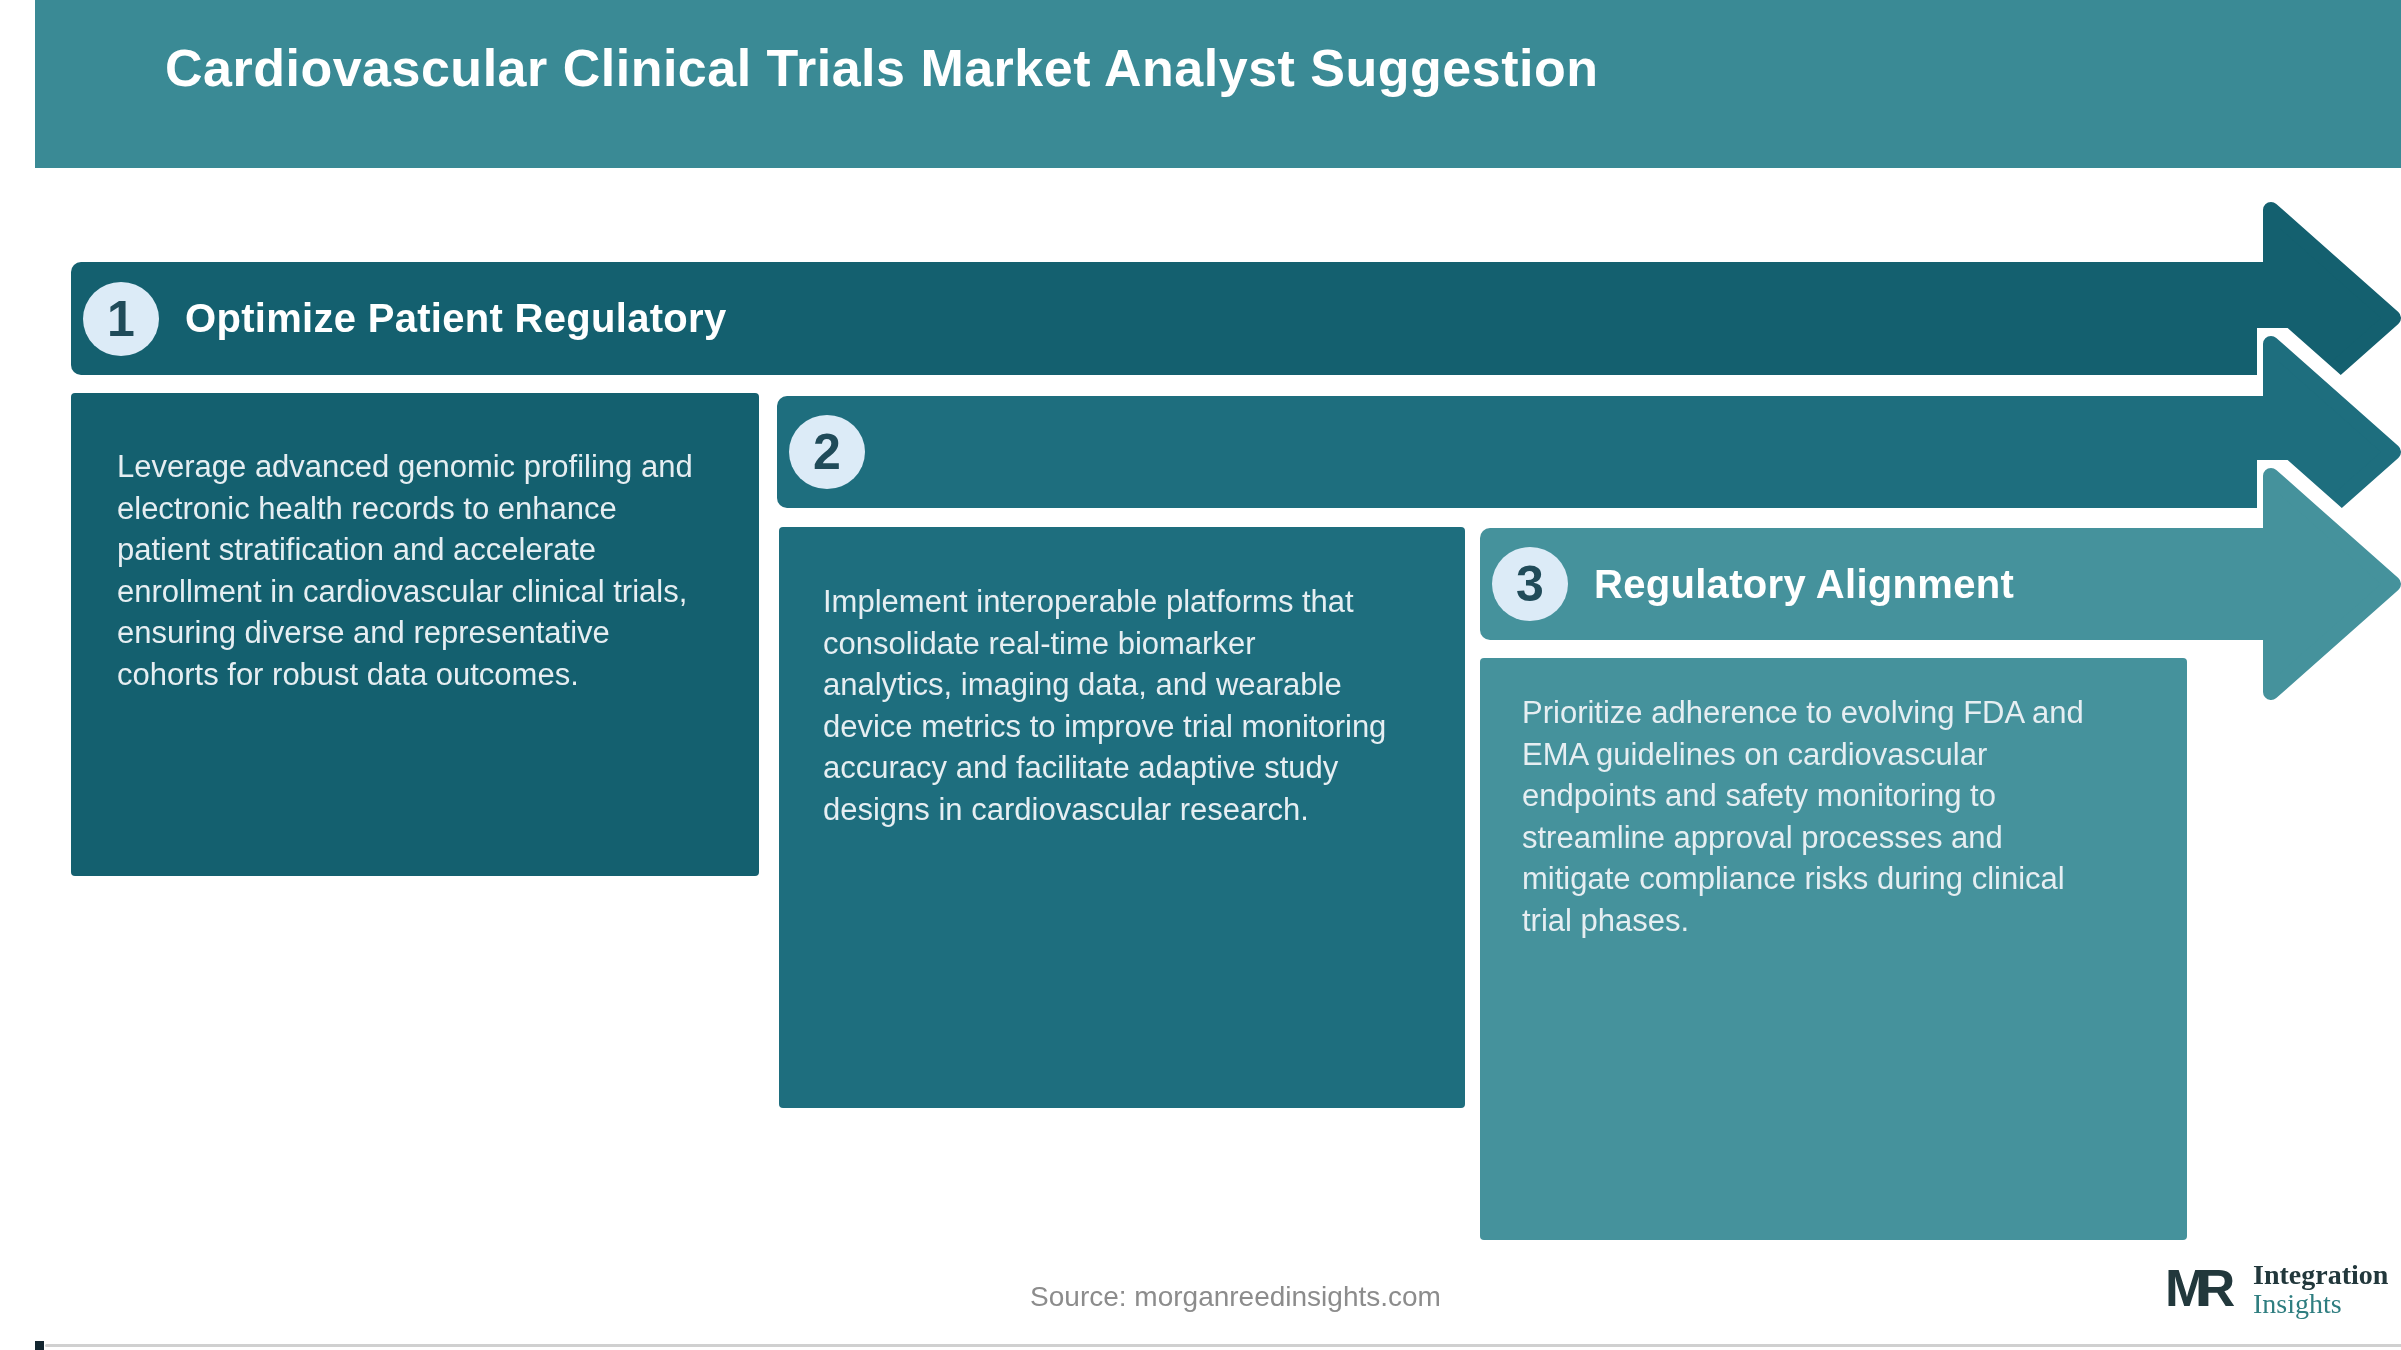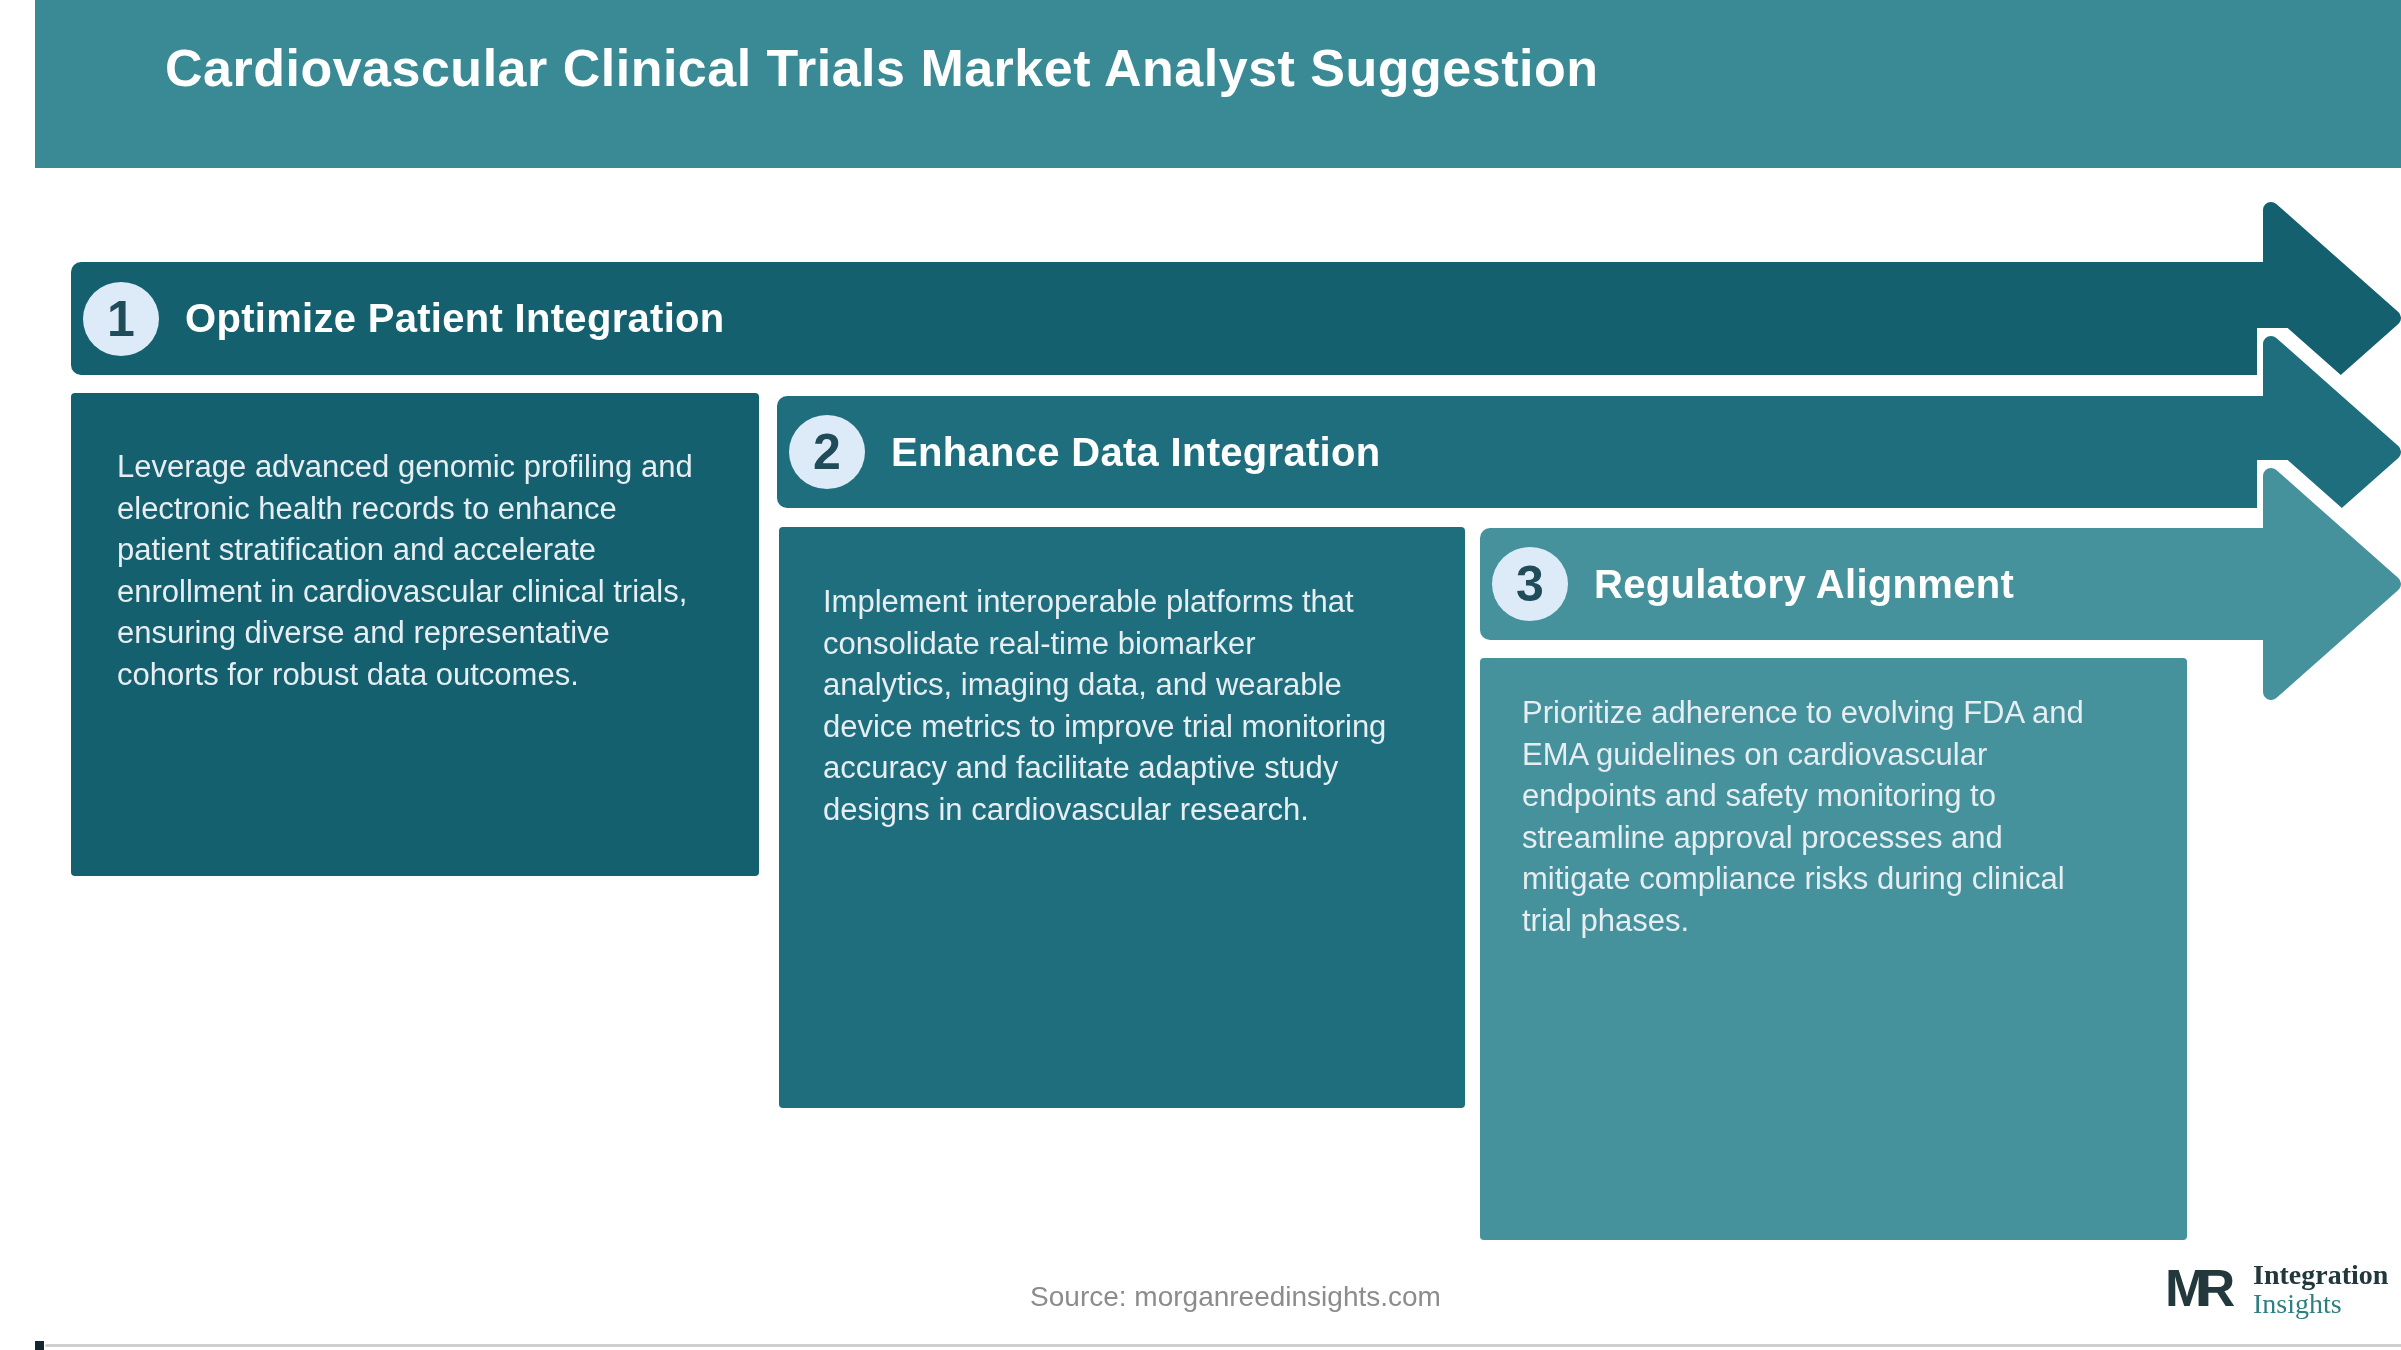--- a/index.html
+++ b/index.html
@@ -66,30 +66,29 @@
   <div class="header">
     <div class="title">Cardiovascular Clinical Trials Market Analyst Suggestion</div>
   </div>
 
   <svg class="head h1" viewBox="0 0 170 248">
     <polygon class="halo" points="14,16 136,124 14,232"></polygon>
     <polygon class="tri t1" points="14,16 136,124 14,232"></polygon>
   </svg>
   <div class="banner b1">
     <div class="numcircle">1</div>
-    <div class="banner-label">Optimize Patient Integration</div>
+    <div class="banner-label">Optimize Patient Regulatory</div>
   </div>
 
   <svg class="head h2" viewBox="0 0 170 248">
     <polygon class="halo" points="14,16 136,124 14,232"></polygon>
     <polygon class="tri t2" points="14,16 136,124 14,232"></polygon>
   </svg>
   <div class="banner b2">
     <div class="numcircle">2</div>
-    <div class="banner-label">Enhance Data Integration</div>
   </div>
 
   <svg class="head h3" viewBox="0 0 170 248">
     <polygon class="halo" points="14,16 136,124 14,232"></polygon>
     <polygon class="tri t3" points="14,16 136,124 14,232"></polygon>
   </svg>
   <div class="banner b3">
     <div class="numcircle">3</div>
     <div class="banner-label">Regulatory Alignment</div>
   </div>

